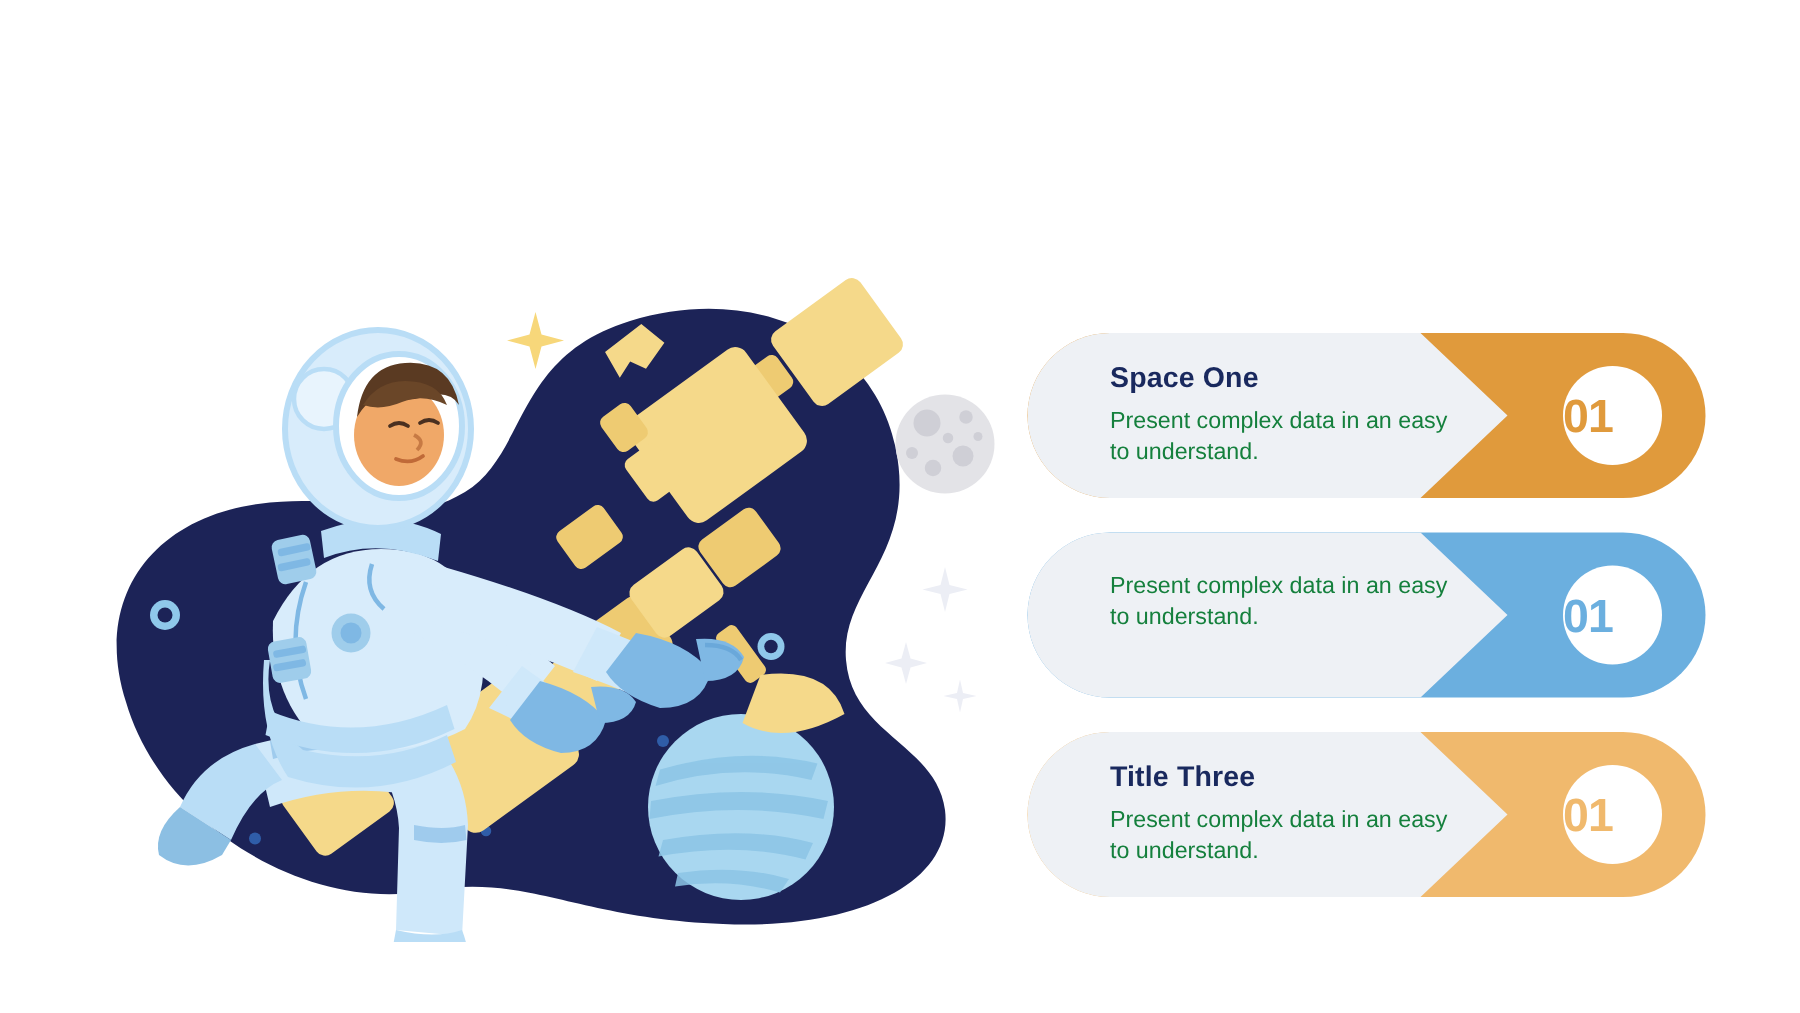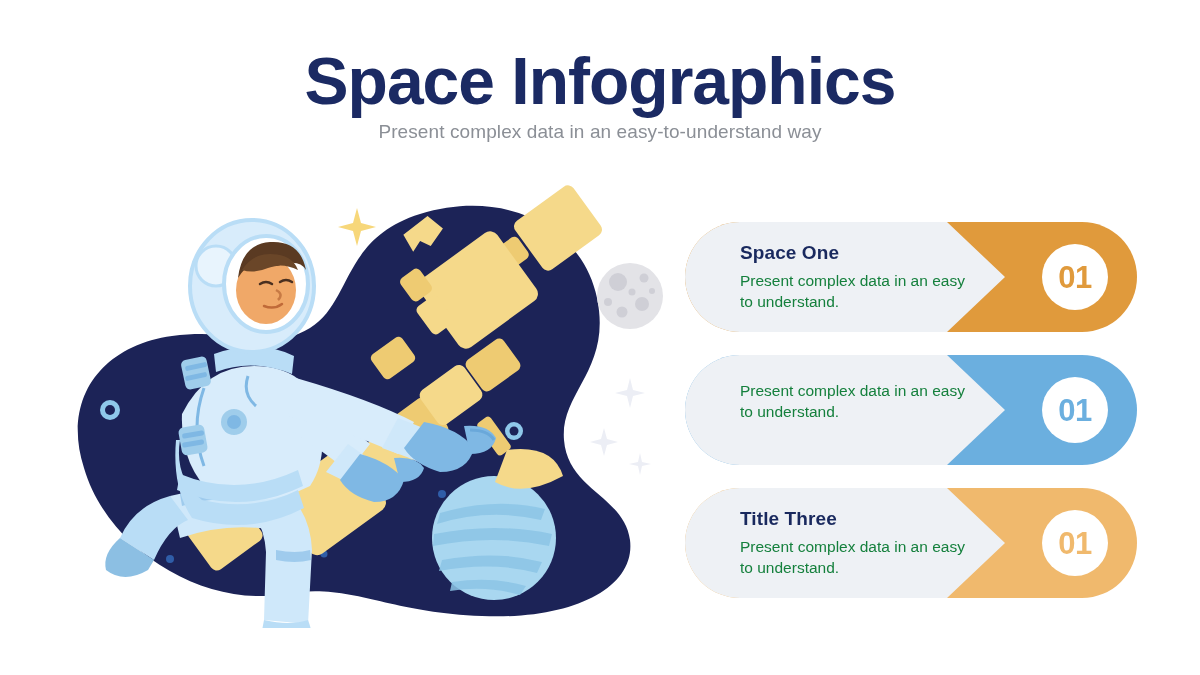--- a/index.html
+++ b/index.html
@@ -103,38 +103,34 @@
   .card-badge {
     position: absolute;
     top: 22px;
     right: 29px;
     width: 66px;
     height: 66px;
     border-radius: 50%;
     background: #ffffff;
     display: flex;
     align-items: center;
-    justify-content: center;
+    justify-content: flex-start;
   }
   .card-number {
     font-size: 31px;
     font-weight: 700;
     letter-spacing: -0.5px;
     line-height: 1;
   }
 </style>
 </head>
 <body>
 
 <div class="slide">
 
-  <div class="header">
-    <div class="title">Space Infographics</div>
-    <div class="subtitle">Present complex data in an easy-to-understand way</div>
-  </div>
 
   <div class="illustration">
     <svg viewBox="0 0 640 450" xmlns="http://www.w3.org/2000/svg">
 
       <path d="M32,290 C10,222 48,168 120,158 C190,149 215,176 258,150
                C300,124 290,60 368,36 C452,10 530,48 545,120
                C560,192 508,214 512,262 C516,312 572,318 578,362
                C584,410 520,442 430,438 C330,434 300,404 232,416
                C152,430 56,372 32,290 Z" fill="#1c2357"></path>
 

